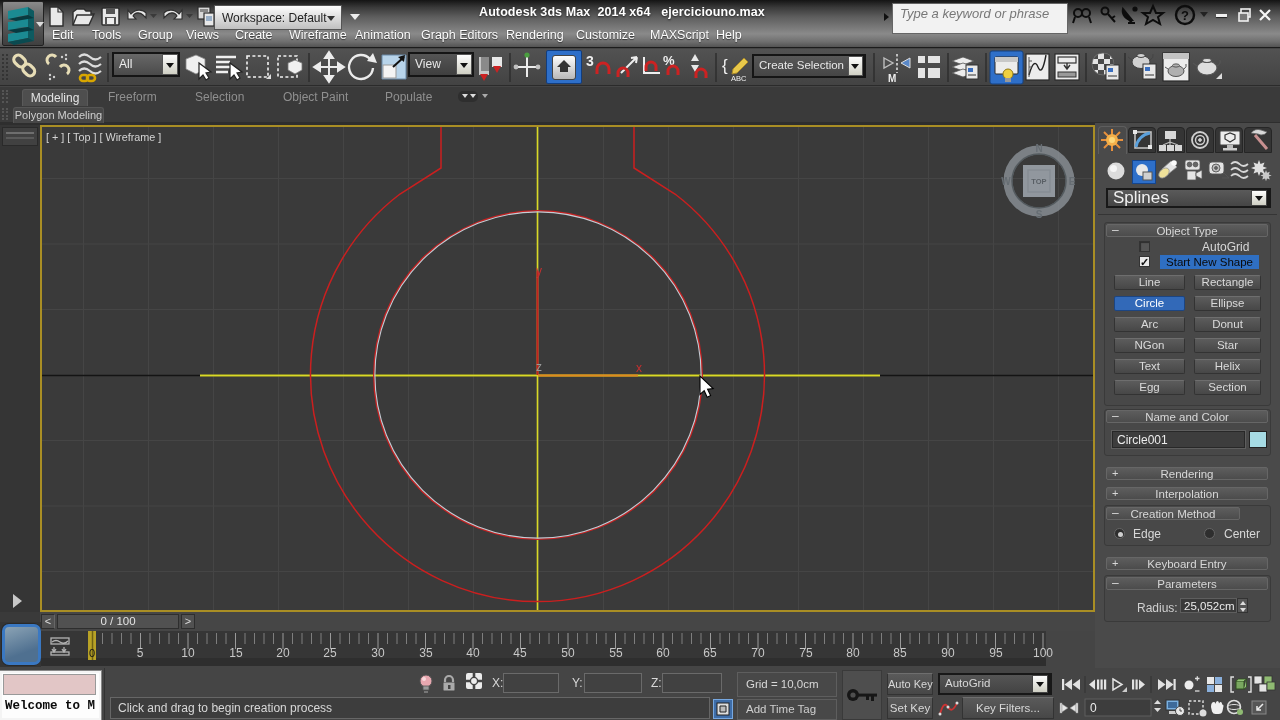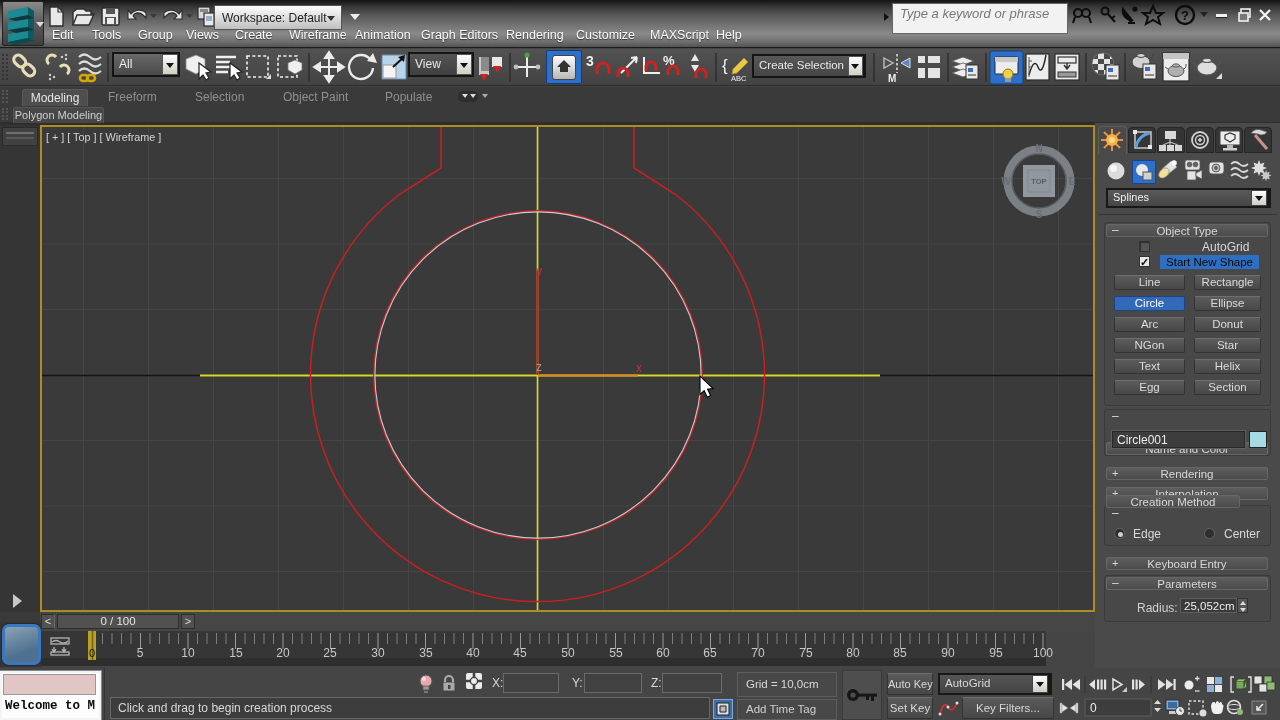--- a/index.html
+++ b/index.html
@@ -47,20 +47,21 @@
     <rect x="154" y="4" width="8" height="3" fill="#888"></rect>
     <rect x="158" y="8" width="10" height="13" fill="#e8e8e8" stroke="#2e2e2e" stroke-width="1.2"></rect>
     <rect x="160" y="11" width="6" height="5" fill="#9ab0c8"></rect>
   </svg>
 
   <div class="abs" style="left:214px;top:5px;width:128px;height:25px;background:linear-gradient(180deg,#fdfdfd,#d8d8d8 60%,#c0c0c0);border:1px solid #555;color:#222;font-size:12px;line-height:24px;padding-left:7px;white-space:nowrap;">Workspace: Default
     <div class="abs" style="right:6px;top:10px;width:0;height:0;border-left:4px solid transparent;border-right:4px solid transparent;border-top:5px solid #333;"></div>
   </div>
   <div class="abs" style="left:350px;top:14px;width:0;height:0;border-left:5px solid transparent;border-right:5px solid transparent;border-top:6px solid #eee;"></div>
 
+  <div class="abs" style="left:479px;top:5px;white-space:nowrap;color:#fff;font-size:12.5px;font-weight:bold;text-shadow:0 1px 2px #222;letter-spacing:0.1px;">Autodesk 3ds Max&nbsp; 2014 x64&nbsp;&nbsp;&nbsp;ejerciciouno.max</div>
 
   <div class="abs" style="left:884px;top:13px;width:0;height:0;border-top:4px solid transparent;border-bottom:4px solid transparent;border-left:5px solid #111;"></div>
   <div class="abs" style="left:892px;top:3px;width:176px;height:31px;background:#f2f2f2;border:1px solid #666;color:#777;font-style:italic;font-size:13px;line-height:19px;padding-left:7px;">Type a keyword or phrase</div>
   <svg class="abs" style="left:1072px;top:3px;" width="140" height="24" viewBox="0 0 140 24">
     <g stroke="#0d0d0d" stroke-width="2" fill="none">
       <circle cx="6" cy="10" r="4"></circle>
           <circle cx="14" cy="10" r="4"></circle>
       <path d="M3,14 L1,20 M17,14 L19,20"></path>
     </g>
     <g stroke="#0d0d0d" stroke-width="2" fill="none">
@@ -511,21 +512,21 @@
       <path d="M74,5 q4,-4 8.5,0 q4,4 8.5,0 M74,11 q4,-4 8.5,0 q4,4 8.5,0 M74,17 q4,-4 8.5,0 q4,4 8.5,0"></path>
     </g>
 
     <g fill="#e0e0e0">
           <path d="M102,1 l1.5,4 4,-1.5 -1.5,4 4,1.5 -4,1.5 1.5,4 -4,-1.5 -1.5,4 -1.5,-4 -4,1.5 1.5,-4 -4,-1.5 4,-1.5 -1.5,-4 4,1.5 Z"></path>
     <path d="M109,11 l1,2.8 2.8,-1 -1,2.8 2.8,1 -2.8,1 1,2.8 -2.8,-1 -1,2.8 -1,-2.8 -2.8,1 1,-2.8 -2.8,-1 2.8,-1 -1,-2.8 2.8,1 Z" opacity="0.85"></path>
         </g>
   </svg>
 
   <div class="abs" style="left:11px;top:65px;width:165px;height:20px;background:#181818;padding:2px;">
-    <div class="abs" style="left:2px;top:2px;width:143px;height:16px;background:linear-gradient(180deg,#5a5a5a,#454545);color:#f0f0f0;font-size:11px;line-height:15px;padding-left:5px;">Splines</div>
+    <div class="abs" style="left:2px;top:2px;width:143px;height:16px;background:linear-gradient(180deg,#5a5a5a,#454545);color:#f0f0f0;font-size:17px;line-height:15px;padding-left:5px;">Splines</div>
     <div class="abs" style="left:145px;top:2px;width:16px;height:16px;background:linear-gradient(180deg,#fdfdfd,#cfcfc3);border:1px solid #444;">
       <div class="abs" style="left:3px;top:5px;border-left:4px solid transparent;border-right:4px solid transparent;border-top:5px solid #111;"></div>
     </div>
   </div>
   <div class="abs" style="left:3px;top:91px;width:179px;height:1px;background:#353535;"></div>
 
   <div class="abs" style="left:9px;top:99px;width:167px;height:184px;border:1px solid #3a3a3a;border-radius:3px;background:#484848;"></div>
   <div class="abs" style="left:11px;top:101px;width:162px;height:13px;background:linear-gradient(180deg,#5d5d5d,#4c4c4c);border:1px solid #666;border-radius:2px;text-align:center;line-height:12px;font-size:11.5px;">Object Type</div>
   <div class="abs" style="left:17px;top:101px;font-size:12px;line-height:12px;">–</div>
   <div class="abs" style="left:44px;top:118px;width:11px;height:11px;background:#565656;border:1px solid #333;box-shadow:inset 1px 1px 1px #2e2e2e;"></div>
@@ -539,32 +540,32 @@
   <div class="btn abs" style="left:19px;top:194px;width:71px;">Arc</div>
   <div class="btn abs" style="left:99px;top:194px;width:67px;">Donut</div>
   <div class="btn abs" style="left:19px;top:215px;width:71px;">NGon</div>
   <div class="btn abs" style="left:99px;top:215px;width:67px;">Star</div>
   <div class="btn abs" style="left:19px;top:236px;width:71px;">Text</div>
   <div class="btn abs" style="left:99px;top:236px;width:67px;">Helix</div>
   <div class="btn abs" style="left:19px;top:257px;width:71px;">Egg</div>
   <div class="btn abs" style="left:99px;top:257px;width:67px;">Section</div>
 
   <div class="abs" style="left:9px;top:286px;width:167px;height:47px;border:1px solid #3a3a3a;border-radius:3px;background:#484848;"></div>
-  <div class="abs" style="left:11px;top:287px;width:162px;height:13px;background:linear-gradient(180deg,#5d5d5d,#4c4c4c);border:1px solid #666;border-radius:2px;text-align:center;line-height:12px;font-size:11.5px;margin-top:32px;">Name and Color</div>
+  <div class="abs" style="left:11px;top:287px;width:162px;height:13px;background:linear-gradient(180deg,#5d5d5d,#4c4c4c);border:1px solid #666;border-radius:2px;text-align:center;line-height:12px;font-size:11.5px;">Name and Color</div>
   <div class="abs" style="left:17px;top:287px;font-size:12px;line-height:12px;">–</div>
   <div class="abs" style="left:17px;top:308px;width:133px;height:17px;background:#3d3d3d;border:1px solid #282828;box-shadow:0 0 0 1px #5e5e5e;color:#ececec;font-size:12px;line-height:16px;padding-left:4px;">Circle001</div>
   <div class="abs" style="left:154px;top:308px;width:18px;height:17px;background:#a6dbe4;border:1px solid #222;"></div>
 
   <div class="abs" style="left:11px;top:344px;width:162px;height:13px;background:linear-gradient(180deg,#5d5d5d,#4c4c4c);border:1px solid #666;border-radius:2px;text-align:center;line-height:12px;font-size:11.5px;">Rendering</div>
   <div class="abs" style="left:17px;top:344px;font-size:11px;line-height:13px;">+</div>
   <div class="abs" style="left:11px;top:364px;width:162px;height:13px;background:linear-gradient(180deg,#5d5d5d,#4c4c4c);border:1px solid #666;border-radius:2px;text-align:center;line-height:12px;font-size:11.5px;">Interpolation</div>
   <div class="abs" style="left:17px;top:364px;font-size:11px;line-height:13px;">+</div>
 
   <div class="abs" style="left:9px;top:382px;width:167px;height:41px;border:1px solid #3a3a3a;border-radius:3px;background:#484848;"></div>
-  <div class="abs" style="left:11px;top:372px;width:134px;height:13px;background:linear-gradient(180deg,#5d5d5d,#4c4c4c);border:1px solid #666;border-radius:2px;text-align:center;line-height:12px;font-size:11.5px;">Creation Method</div>
+  <div class="abs" style="left:11px;top:384px;width:134px;height:13px;background:linear-gradient(180deg,#5d5d5d,#4c4c4c);border:1px solid #666;border-radius:2px;text-align:center;line-height:12px;font-size:11.5px;">Creation Method</div>
   <div class="abs" style="left:17px;top:384px;font-size:12px;line-height:12px;">–</div>
   <div class="abs" style="left:19px;top:405px;width:11px;height:11px;border-radius:50%;background:#2e2e2e;border:1px solid #666;"></div>
   <div class="abs" style="left:22.5px;top:408.5px;width:5px;height:5px;border-radius:50%;background:#cfcfcf;"></div>
   <div class="abs" style="left:38px;top:404px;font-size:12px;">Edge</div>
   <div class="abs" style="left:109px;top:405px;width:11px;height:11px;border-radius:50%;background:#2e2e2e;border:1px solid #666;"></div>
   <div class="abs" style="left:129px;top:404px;font-size:12px;">Center</div>
 
   <div class="abs" style="left:11px;top:434px;width:162px;height:13px;background:linear-gradient(180deg,#5d5d5d,#4c4c4c);border:1px solid #666;border-radius:2px;text-align:center;line-height:12px;font-size:11.5px;">Keyboard Entry</div>
   <div class="abs" style="left:17px;top:434px;font-size:11px;line-height:13px;">+</div>
 

